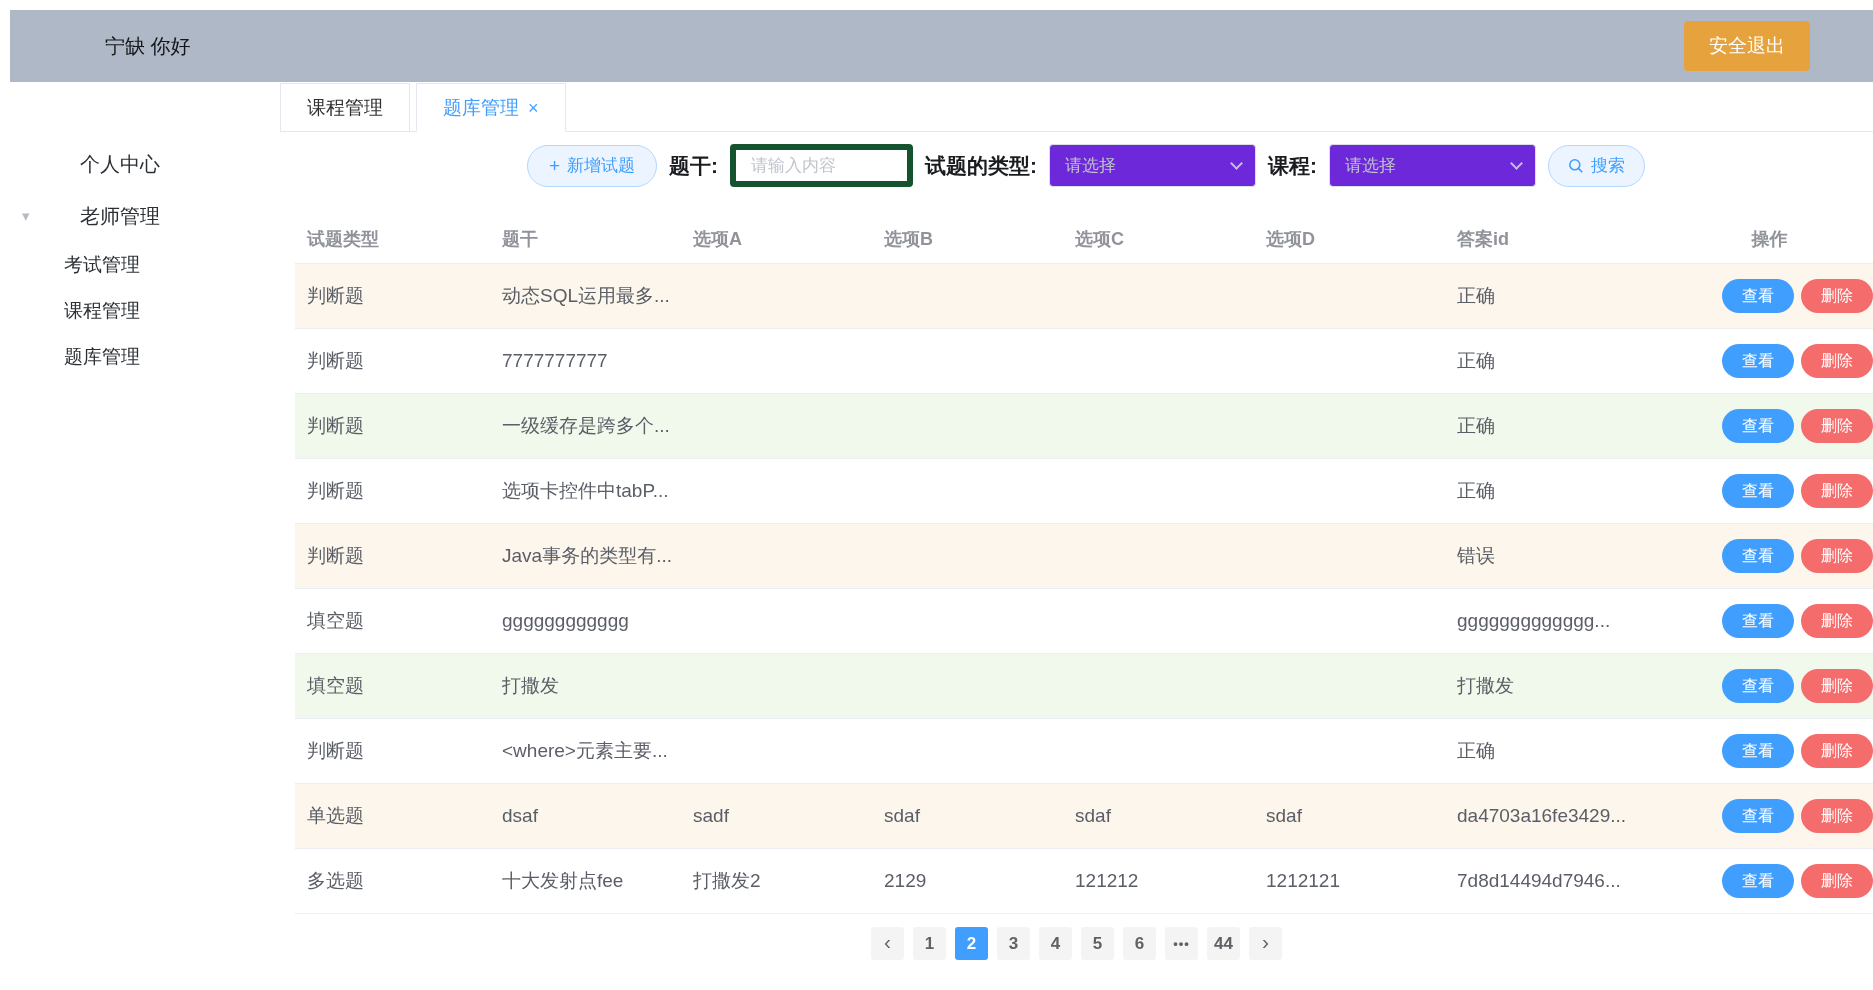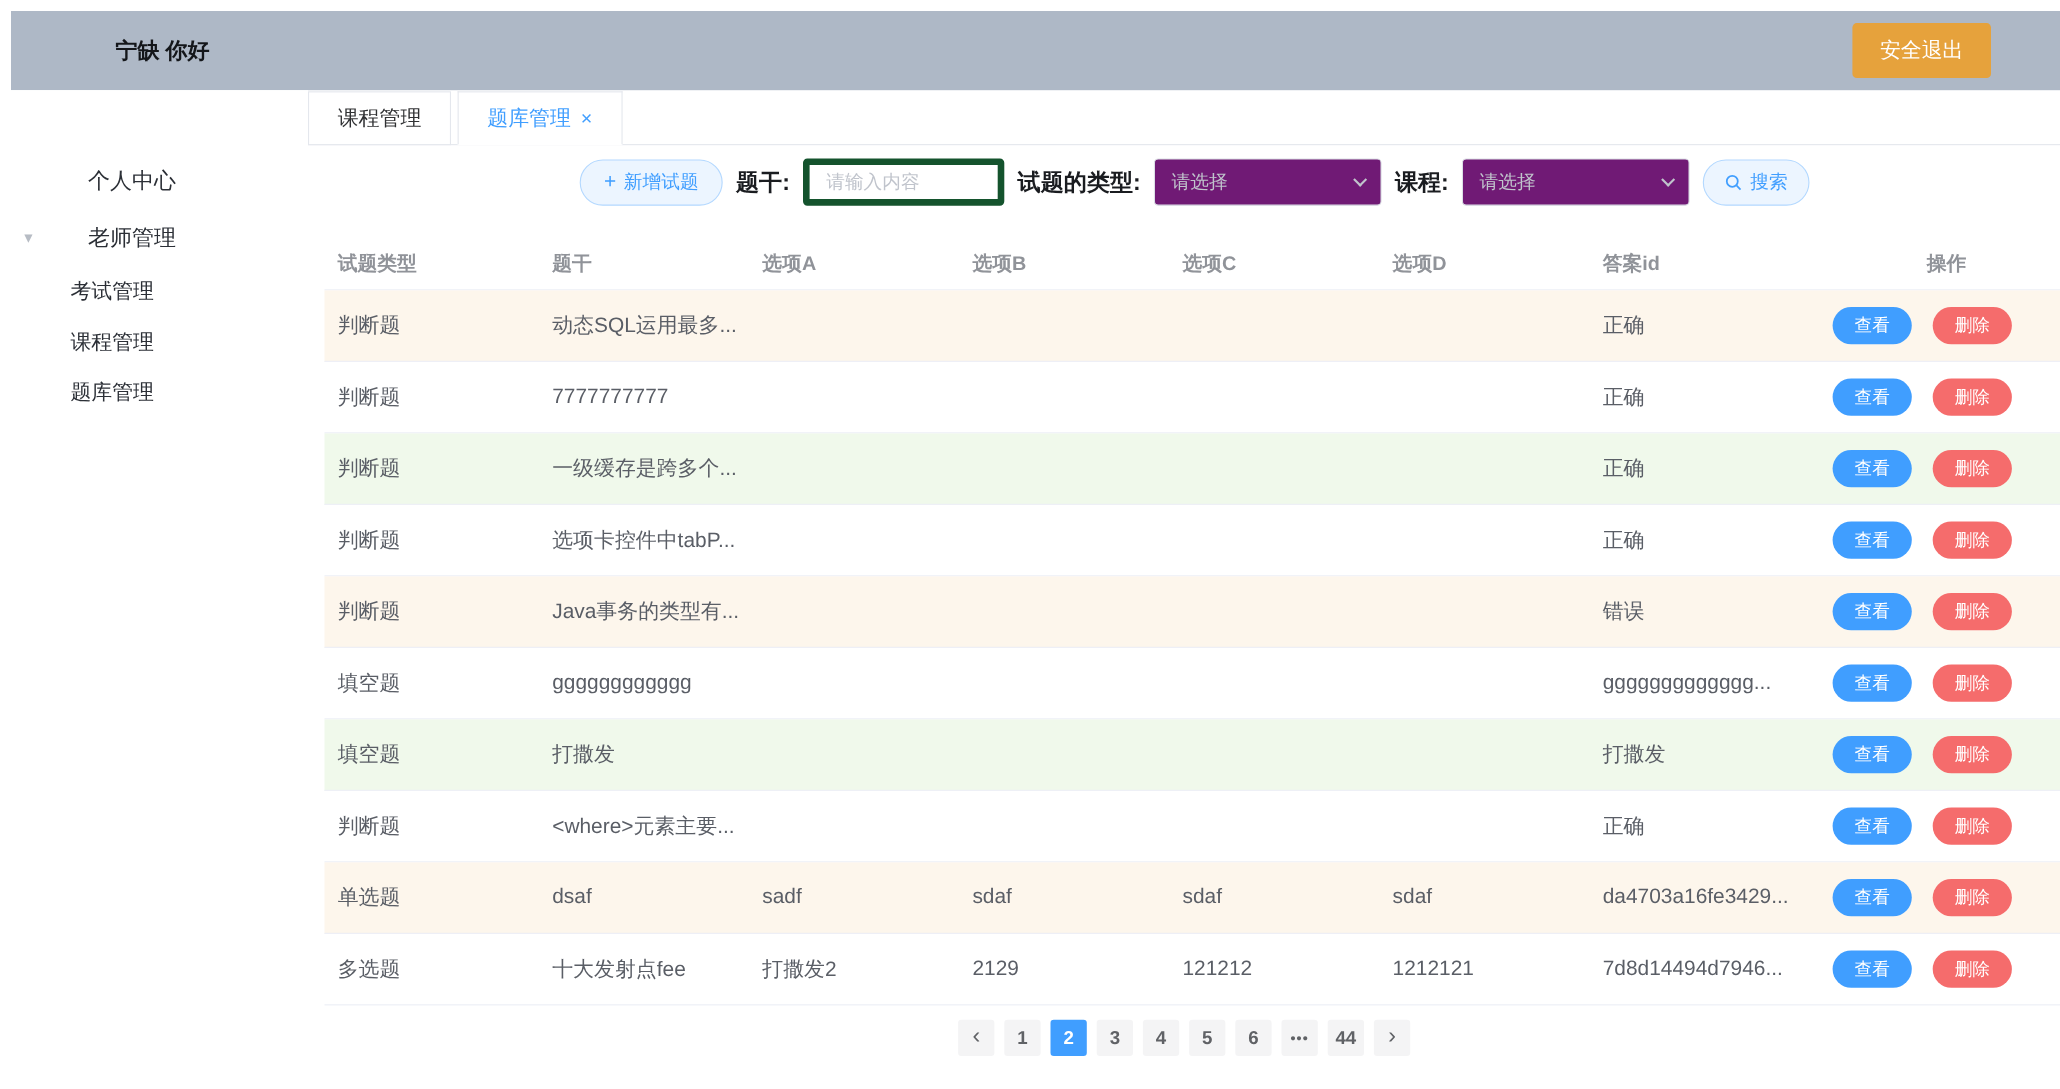--- a/index.html
+++ b/index.html
@@ -11,21 +11,21 @@
   }
   .page { width: 100%; height: 100%; }
 
   
   .topbar {
     margin: 10px 0 0 10px; height: 72px;
     background: var(--header-bg, #aeb8c6);
     display: flex; align-items: center; justify-content: space-between;
     padding: 0 63px 0 95px;
   }
-  .greeting { font-size: 20px; font-weight: 700; color: #14161a; }
+  .greeting { font-size: 20px; font-weight: 400; color: #14161a; }
   .logout {
     background: var(--logout-bg, #e6a23c); color: #fff; border: none;
     border-radius: 4px; font-size: 19px; padding: 12px 25px; cursor: pointer;
     font-family: Liberation Sans, sans-serif;
   }
 
   
   .layout { display: flex; height: 908px; }
   .sidebar { width: 280px; background: #fff; padding-top: 56px; flex-shrink: 0; }
   .side-item {
@@ -70,21 +70,21 @@
   .btn-plain .plus { font-size: 19px; line-height: 1; }
   .field-label { font-size: 21px; font-weight: 600; color: #1a1c20; white-space: nowrap; }
   .input {
     width: 183px; height: 43px; border: 6px solid #14532d; border-radius: 4px;
     padding: 0 15px; font-size: 17px; color: #8b5cf6; outline: none; font-family: inherit;
   }
   .input::placeholder { color: #c0c4cc; }
   .select {
     width: 207px; height: 43px; border: 1px solid #dcdfe6; border-radius: 4px;
     display: flex; align-items: center; justify-content: space-between;
-    padding: 0 14px 0 15px; cursor: pointer; background: #701a75;
+    padding: 0 14px 0 15px; cursor: pointer; background: #6d28d9;
   }
   .select .ph { font-size: 17px; color: #c0c4cc; }
   .chev {
     width: 9px; height: 9px; margin-top: -5px;
     border-right: 2px solid #c0c4cc; border-bottom: 2px solid #c0c4cc;
     transform: rotate(45deg);
   }
   .btn-search { padding: 0 19px; }
 
   
@@ -100,21 +100,21 @@
     white-space: nowrap;
   }
   .th-ops { text-align: center; padding-left: 0; }
   .trow { height: 65px; border-bottom: 1px solid #ebeef5; background: #fff; }
   .trow.row-warning { background: var(--row-warning, #fdf6ec); }
   .trow.row-success { background: var(--row-success, #f0f9eb); }
   .td {
     font-size: 19px; color: #5a5e66; padding-left: 12px;
     white-space: nowrap; overflow: hidden; text-overflow: ellipsis;
   }
-  .td-ops { display: flex; justify-content: flex-start; gap: 19px; padding-left: 0; overflow: visible; }
+  .td-ops { display: flex; justify-content: flex-end; gap: 7px; padding-left: 0; overflow: visible; }
   .btn-view, .btn-del {
     border: none; color: #fff; border-radius: 17px; height: 34px; padding: 0 20px;
     font-size: 16px; cursor: pointer; font-family: inherit; white-space: nowrap;
   }
   .btn-view { background: var(--accent, #409eff); }
   .btn-del  { background: var(--danger, #f56c6c); }
 
   
   .pagination {
     display: flex; justify-content: center; align-items: center;

